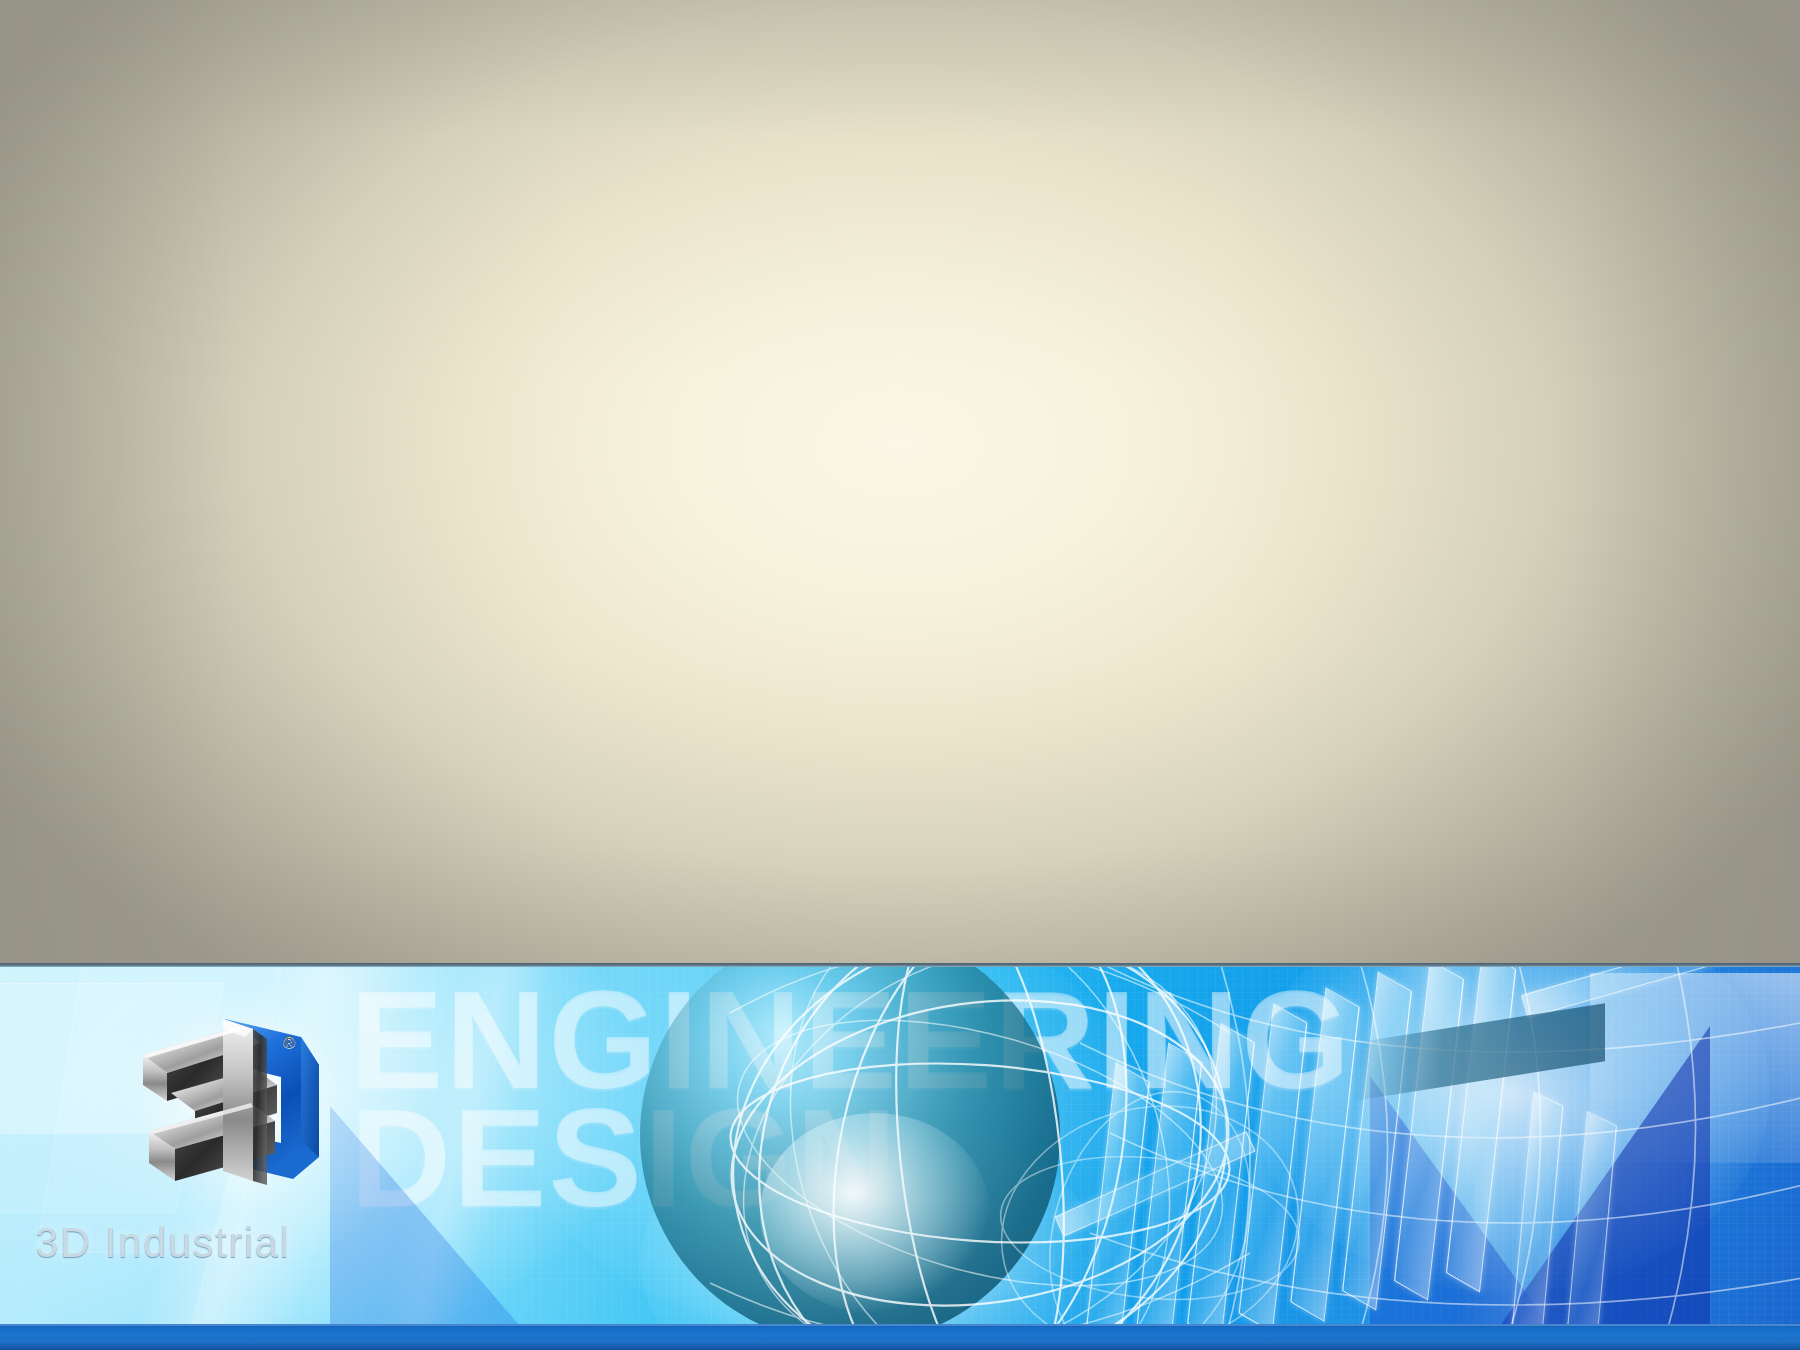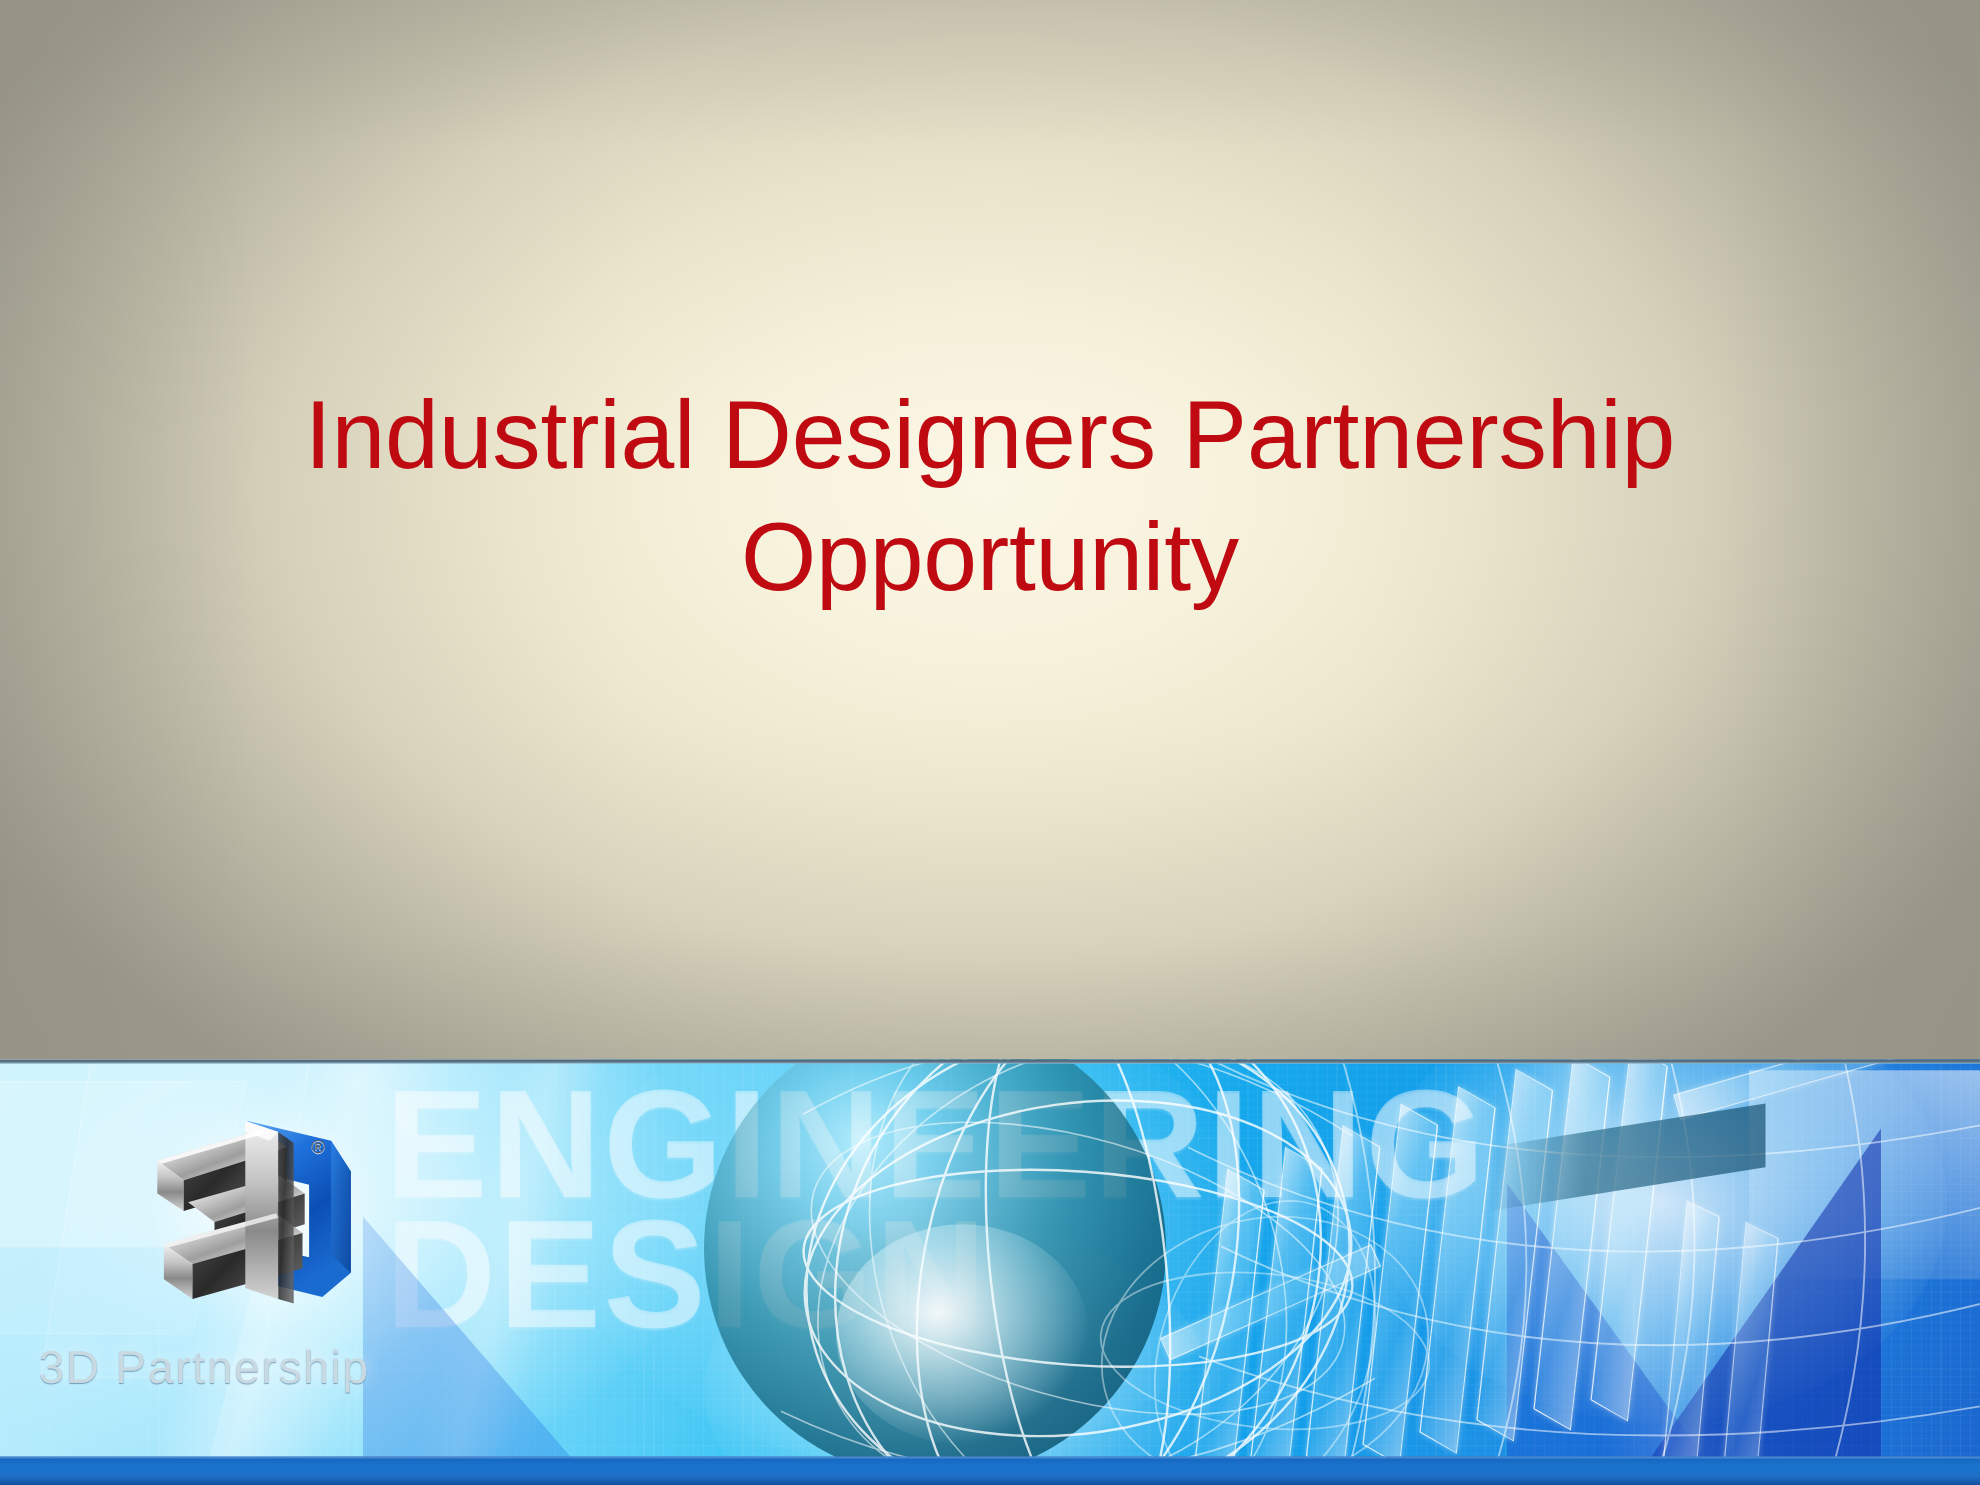--- a/index.html
+++ b/index.html
@@ -357,24 +357,20 @@
 </style>
 </head>
 <body>
 
 <div id="slide">
 
   <div class="slide-bg"></div>
   <div class="slide-bg-sheen"></div>
   <div class="slide-bg-vign"></div>
 
-  <div class="title-block">
-    <div class="title-text">Industrial Designers Partnership
-Opportunity</div>
-  </div>
 
   <div class="banner">
 
     <div class="banner-top-rule"></div>
 
     <div class="b-glow g1"></div>
     <div class="b-glow g2"></div>
     <div class="b-glow g3"></div>
     <div class="b-glow g4"></div>
 
@@ -511,19 +507,19 @@
         <path d="M118 38 L148 48 L148 200 L118 190 Z" fill="url(#metalFace)"></path>
         <path d="M118 38 L148 48 L140 56 L118 48 Z" fill="#FFFFFF" opacity="0.8"></path>
         <path d="M148 48 L162 58 L162 204 L148 200 Z" fill="url(#metalDark)" opacity="0.85"></path>
 
         <path d="M38 74 L132 46 L134 50 L42 77 Z" fill="#FFFFFF" opacity="0.85"></path>
         <path d="M44 150 L146 122 L148 126 L48 153 Z" fill="#FFFFFF" opacity="0.7"></path>
       </svg>
 
       <span class="logo-reg">®</span>
 
-      <div class="logo-name">3D Partnership</div>
+      <div class="logo-name">3D Industrial</div>
     </div>
 
     <div class="banner-bottom-bar"></div>
   </div>
 
 </div>
 
 </body></html>

